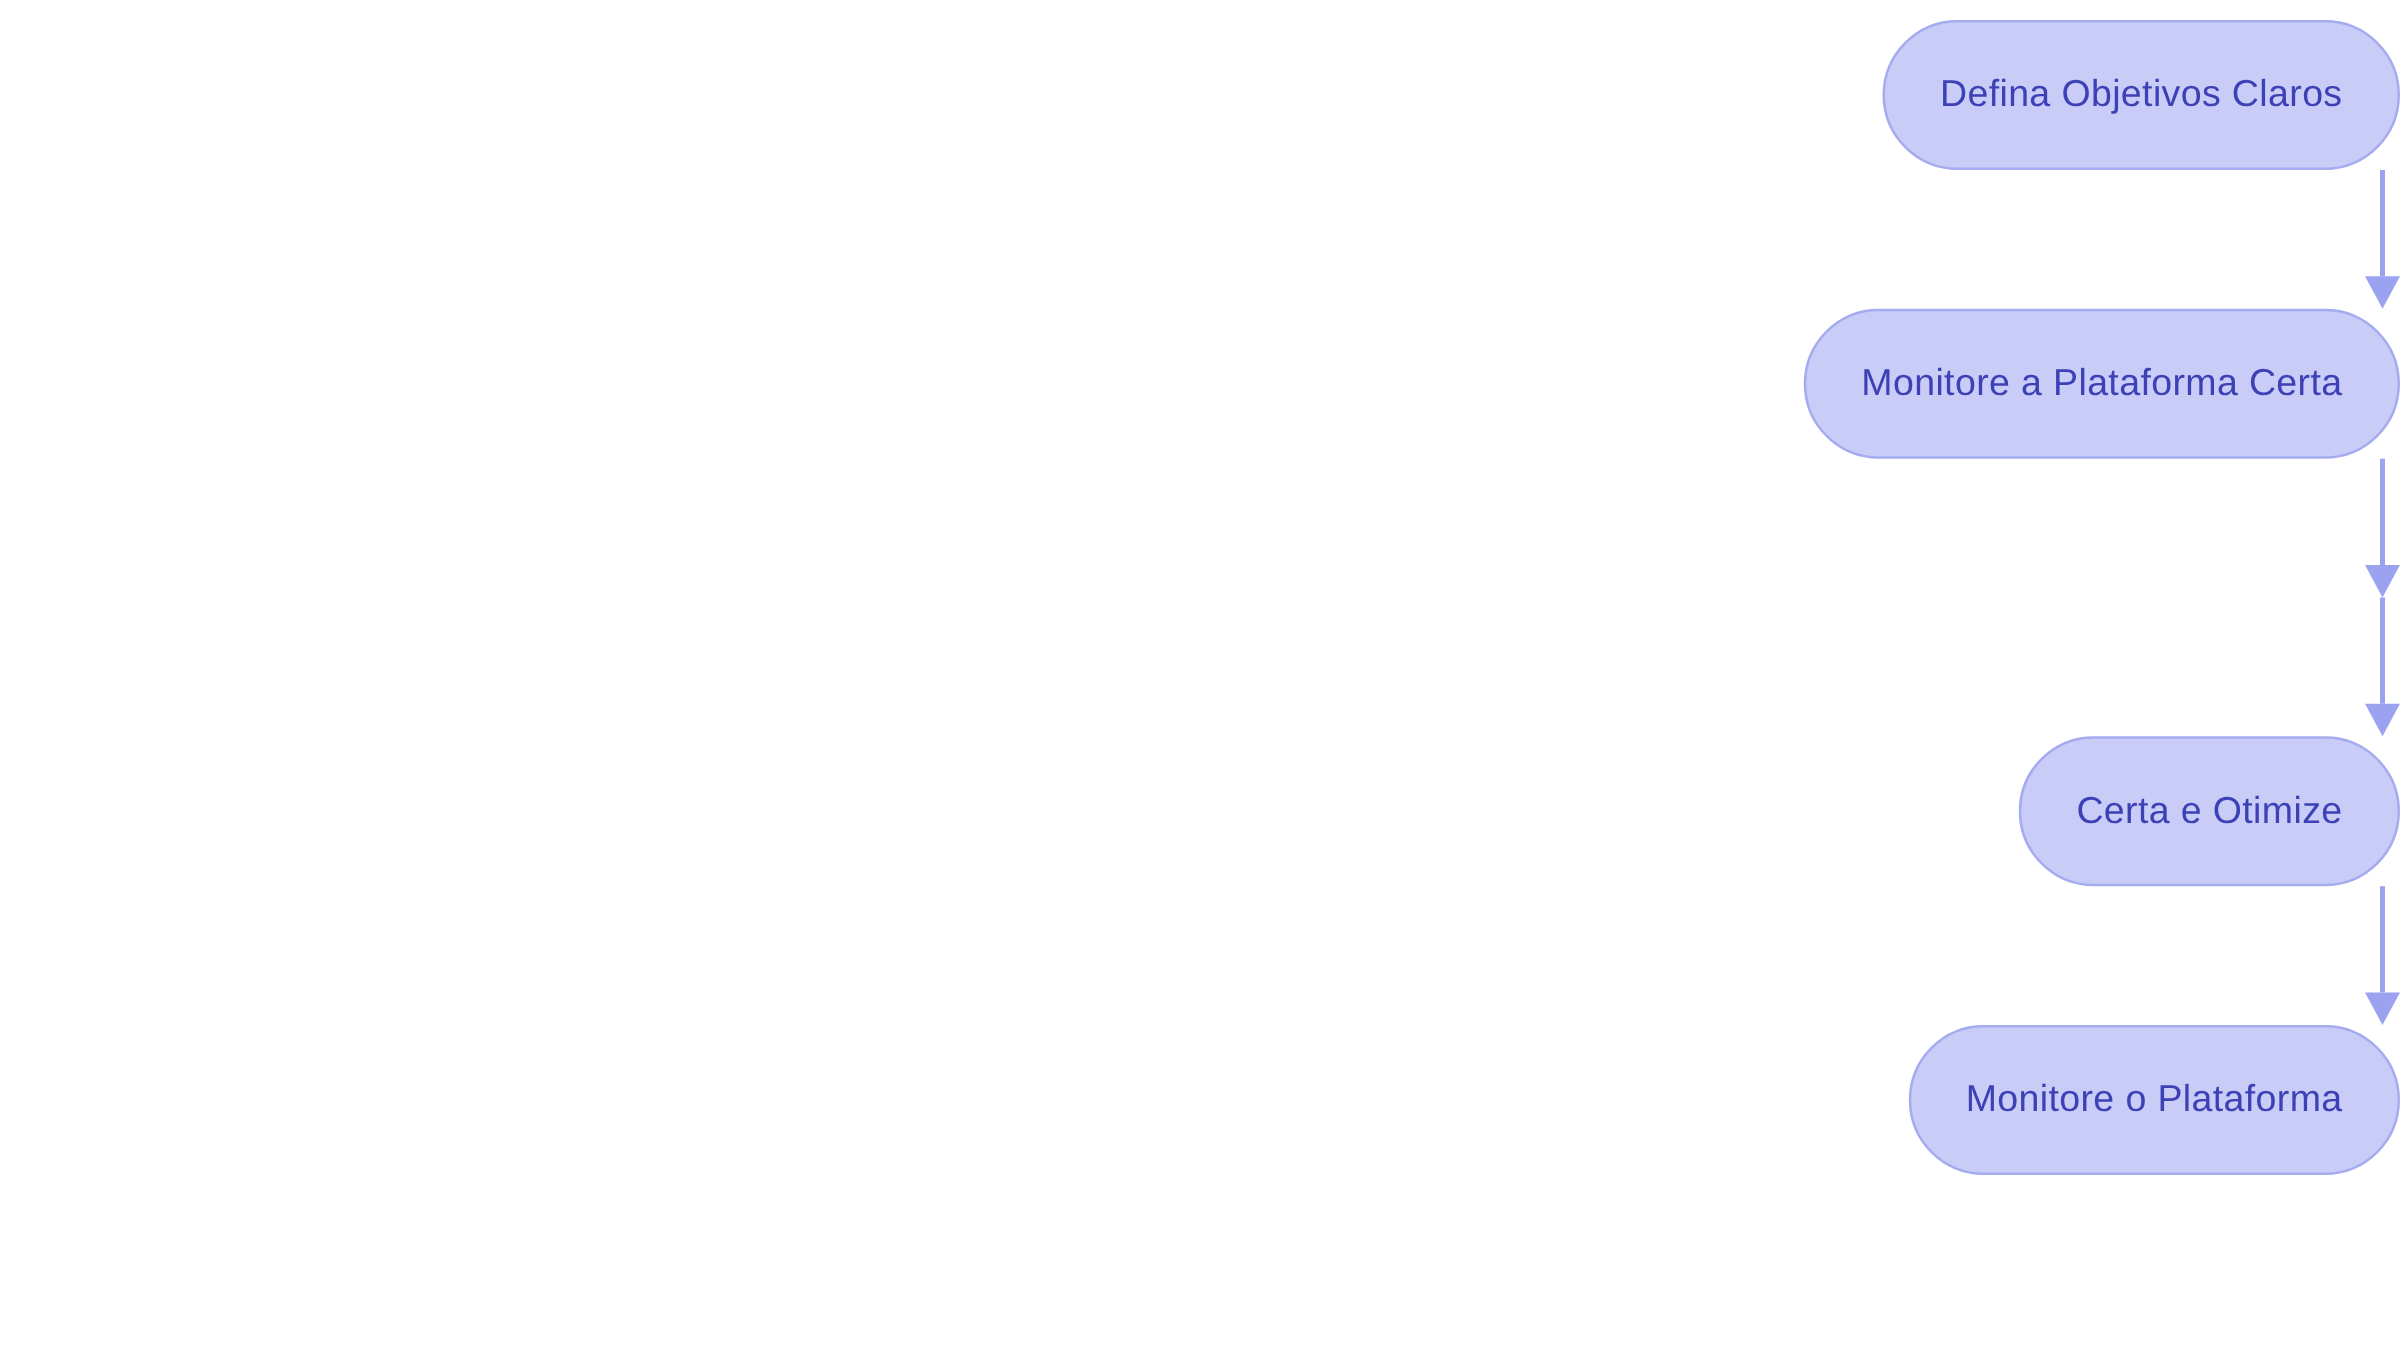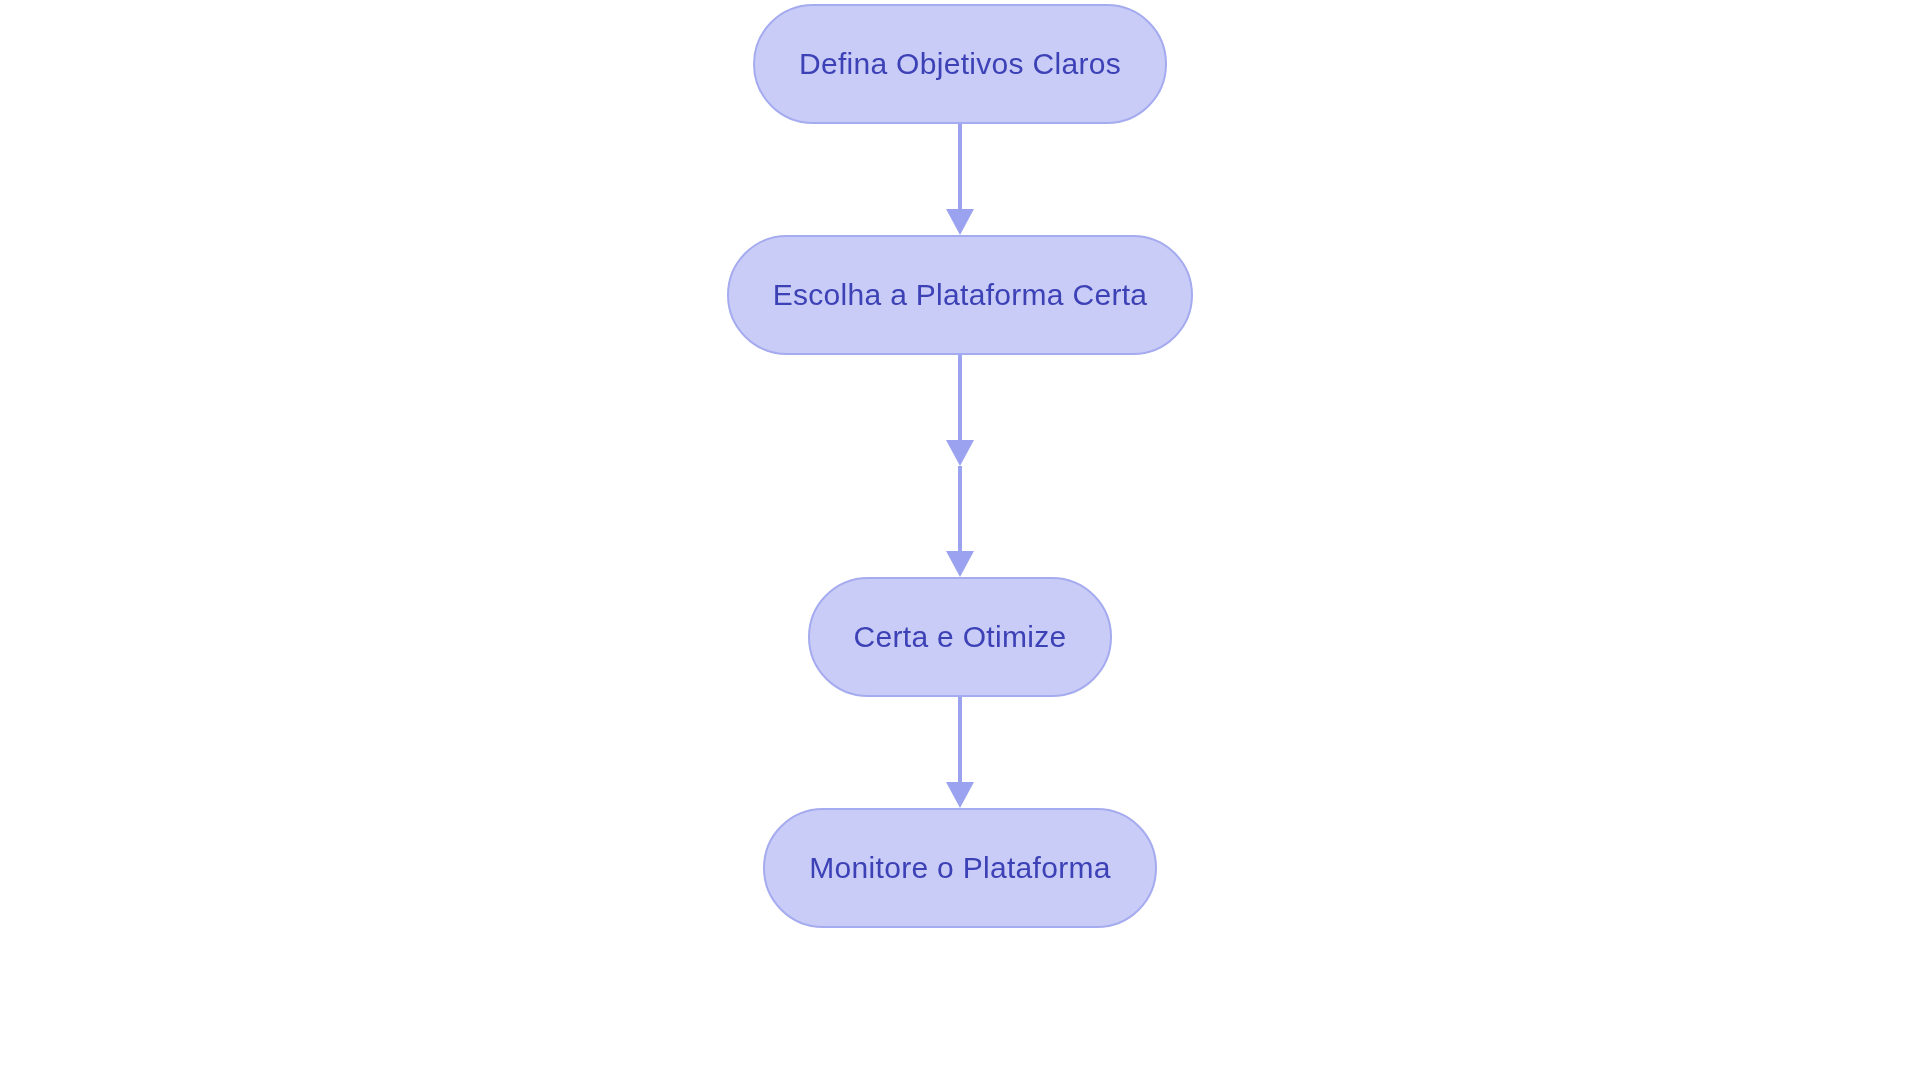--- a/index.html
+++ b/index.html
@@ -17,25 +17,25 @@
   .canvas {
     position: relative;
     width: 1920px;
     height: 1083px;
     background: var(--bg);
     overflow: hidden;
   }
   .flow {
     position: absolute;
     left: 0;
-    top: 4px;
+    top: 16px;
     width: 100%;
     display: flex;
     flex-direction: column;
-    align-items: center;
+    align-items: flex-end;
   }
   .node {
     height: 120px;
     border-radius: 60px;
     background: var(--node-fill);
     border: 2px solid var(--node-border);
     display: flex;
     align-items: center;
     justify-content: center;
     padding: 0 44px;
@@ -77,21 +77,21 @@
     <div class="node">
       <span class="label">Defina Objetivos Claros</span>
     </div>
 
     <div class="arrow">
       <div class="line"></div>
       <div class="head"></div>
     </div>
 
     <div class="node">
-      <span class="label">Escolha a Plataforma Certa</span>
+      <span class="label">Monitore a Plataforma Certa</span>
     </div>
 
     <div class="arrow">
       <div class="line"></div>
       <div class="head"></div>
     </div>
 
 
     <div class="arrow">
       <div class="line"></div>

